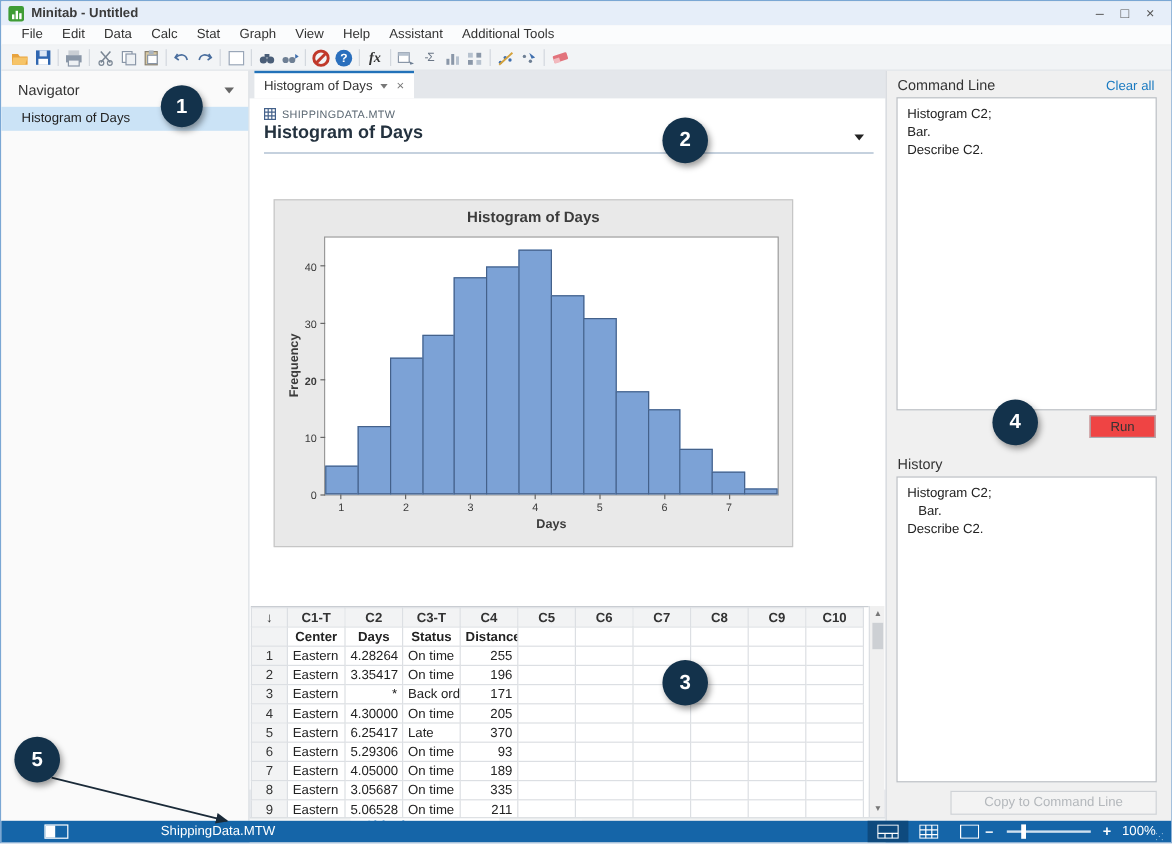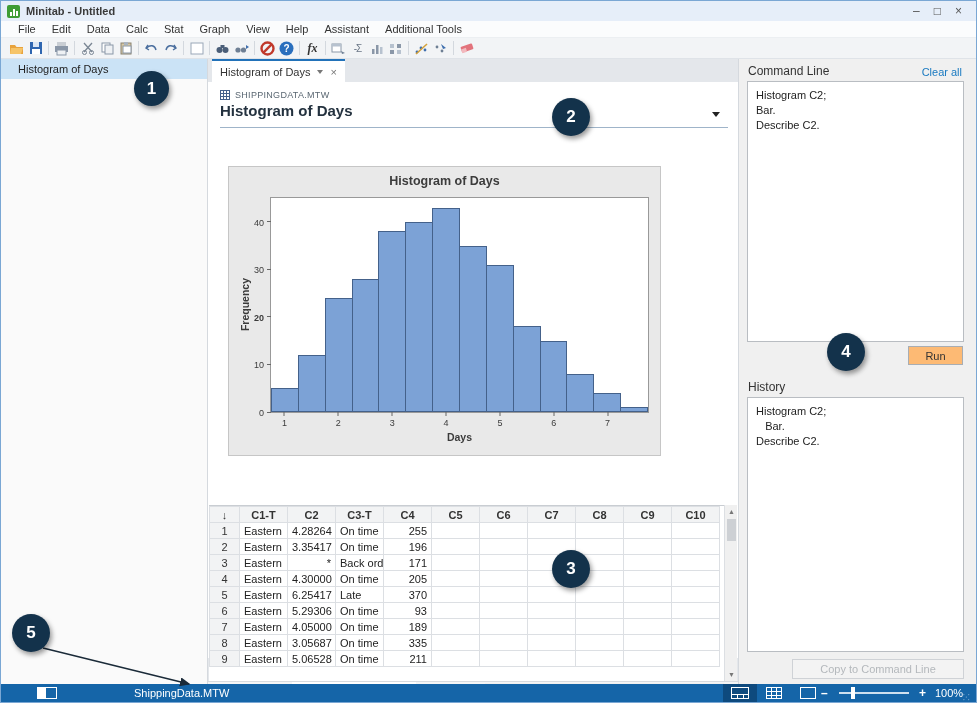--- a/index.html
+++ b/index.html
@@ -84,21 +84,21 @@
   #hscroll { position:absolute; left:277px; right:14px; top:1px; height:15px; background:#f0f0f0; }
   #hthumb { position:absolute; left:16px; top:2px; width:22px; height:11px; background:#cdd0d4; }
   .hs-btn { position:absolute; top:0; width:14px; height:15px; display:flex; align-items:center; justify-content:center; color:#777; font-size:7px; }
   #center-bottomstrip { position:absolute; left:0; top:616px; width:100%; height:11px; background:#f0f0f0; }
 
   
   #rightpanel { position:absolute; left:737px; top:58px; width:240px; bottom:18px; background:#f0f0f0; border-left:1px solid #d5d9de; }
   .rp-header { position:absolute; left:9px; font-size:12px; color:#333; }
   #clearall { position:absolute; right:16px; top:7px; font-size:11px; color:#1a7ac1; }
   .rp-box { position:absolute; left:8px; width:217px; background:#fff; border:1px solid #b9bdc2; padding:6px 8px; font-size:11px; color:#222; line-height:15px; white-space:pre; }
-  #run-btn { position:absolute; left:169px; top:287px; width:55px; height:19px; background:#fdba74; border:1px solid #a8adb3; font-size:11px; color:#333; display:flex; align-items:center; justify-content:center; }
+  #run-btn { position:absolute; left:169px; top:287px; width:55px; height:19px; background:#ef4444; border:1px solid #a8adb3; font-size:11px; color:#333; display:flex; align-items:center; justify-content:center; }
   #copy-btn { position:absolute; left:53px; top:600px; width:172px; height:20px; background:#f3f3f3; border:1px solid #cfd2d6; font-size:11px; color:#b4b8bc; display:flex; align-items:center; justify-content:center; }
 
   
   #statusbar { position:absolute; left:0; bottom:0; width:100%; height:18px; background:#1565a8; color:#fff; }
   #nav-toggle { position:absolute; left:36px; top:3px; width:20px; height:12px; border:1px solid #fff; background:transparent; }
   #nav-toggle i { display:block; width:8px; height:100%; background:#fff; }
   #sb-ws { position:absolute; left:133px; top:3px; font-size:11px; color:#fff; }
   .sb-view { position:absolute; top:0; width:34px; height:18px; display:flex; align-items:center; justify-content:center; }
   .sb-view.active { background:#0e4a7e; }
   #sb-minus { position:absolute; left:820px; top:2px; font-size:12px; font-weight:bold; }
@@ -288,20 +288,24 @@
     <span class="tsep"></span>
     <span class="ti">
         <svg width="16" height="14">
           <rect x="2" y="4" width="12" height="6" rx="1" transform="rotate(-18 8 7)" fill="#e2737c"></rect>
           <rect x="2" y="6.5" width="5" height="4" transform="rotate(-18 8 7)" fill="#f2b9be"></rect>
         </svg>
       </span>
   </div>
 
   <div id="navigator">
+    <div id="nav-header">
+      <span>Navigator</span>
+      <span id="nav-caret"></span>
+    </div>
     <div id="nav-items">
         <div class="nav-item selected">Histogram of Days</div>
       </div>
   </div>
 
   <div id="center">
     <div id="tabbar">
       <div id="doc-tab">
         <span>Histogram of Days</span>
         <span class="tab-caret"></span>
@@ -386,20 +390,33 @@
                 <th>C4</th>
                 <th>C5</th>
                 <th>C6</th>
                 <th>C7</th>
                 <th>C8</th>
                 <th>C9</th>
                 <th>C10</th>
               </tr>
             </thead>
           <tbody id="ws-body">
+              <tr class="namerow">
+                <td class="rownum"></td>
+                <td>Center</td>
+                <td>Days</td>
+                <td>Status</td>
+                <td>Distance</td>
+                <td></td>
+                <td></td>
+                <td></td>
+                <td></td>
+                <td></td>
+                <td></td>
+              </tr>
               <tr>
                 <td class="rownum">1</td>
                 <td class="txt">Eastern</td>
                 <td class="num">4.28264</td>
                 <td class="txt">On time</td>
                 <td class="num">255</td>
                 <td class="txt"></td>
                 <td class="txt"></td>
                 <td class="txt"></td>
                 <td class="txt"></td>

